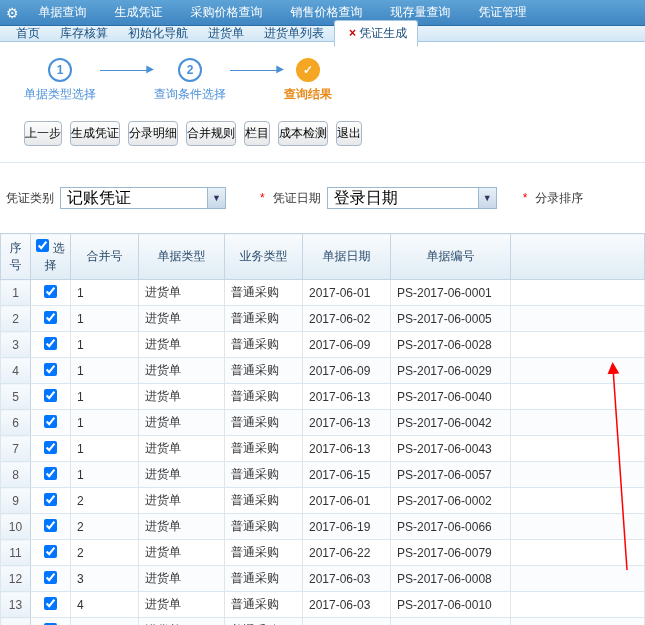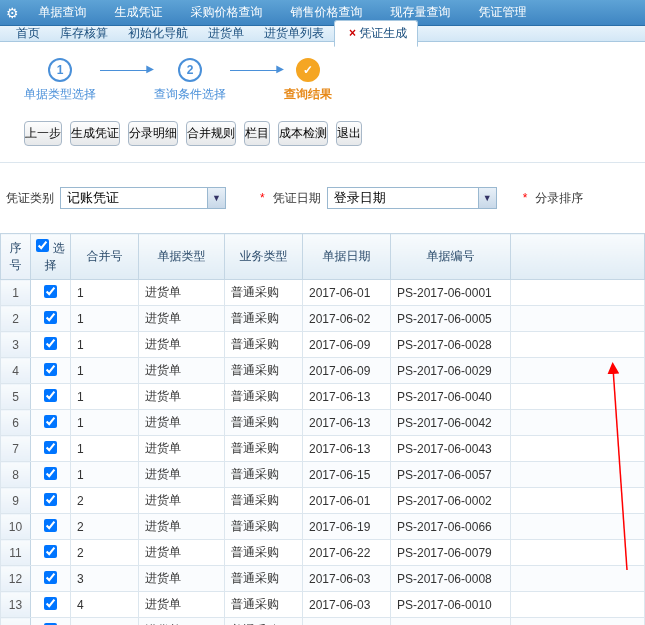--- a/index.html
+++ b/index.html
@@ -19,21 +19,21 @@
 .wz-label { color: #4a90d9; font-size: 12px; }
 .wz-label.active { color: #e78a1a; font-weight: bold; }
 .wz-arrow { width: 50px; height: 2px; border-top: 1px solid #4a90d9; margin: 0 4px 20px; position: relative; }
 .wz-arrow::after { content: "▶"; position: absolute; right: -4px; top: -8px; font-size: 10px; color: #4a90d9; }
 .toolbar { padding: 8px 24px 16px; display: flex; gap: 8px; }
 .btn { border: 1px solid #a8b8c8; background: linear-gradient(#fdfdfd, #e6e8ea); padding: 3px 0; cursor: pointer; font-size: 12px; border-radius: 4px; }
 .filter-row { padding: 24px 4px; display: flex; align-items: center; gap: 6px; border-top: 1px solid #dce6ee; }
 .filter-label { margin-left: 2px; }
 .req { color: red; margin-left: 2px; }
 .combo { display: inline-flex; align-items: center; border: 1px solid #9ab8d0; height: 22px; background: #fff; }
-.combo input { border: none; padding: 0 6px; outline: none; font-size: 13px; }
+.combo input { border: none; padding: 0 6px; outline: none; font-size: 16px; }
 .combo .arrow-btn { width: 18px; height: 100%; background: linear-gradient(#e8f0f8, #c8d8e8); border-left: 1px solid #9ab8d0; display: flex; align-items: center; justify-content: center; cursor: pointer; font-size: 9px; color: #336; }
 .grid { border-collapse: collapse; width: 100%; table-layout: fixed; }
 .grid th { background: linear-gradient(#f8fbfd, #e0ecf5); border: 1px solid #c4d6e4; padding: 5px 4px; font-weight: normal; color: #2a4a6a; font-size: 12px; text-align: center; position: relative; }
 .grid td { border: 1px solid #dce6ee; padding: 4px 6px; font-size: 12px; white-space: nowrap; overflow: hidden; }
 .grid tr:nth-child(even) td { background: #fafcfe; }
 .col-seq { width: 30px; text-align: center; background: linear-gradient(#f8fbfd, #e8f0f8) !important; border-right: 1px solid #c4d6e4 !important; color: #555; }
 .col-sel { width: 40px; text-align: center; }
 .col-merge { width: 68px; }
 .col-type { width: 86px; }
 .col-biz { width: 78px; }

